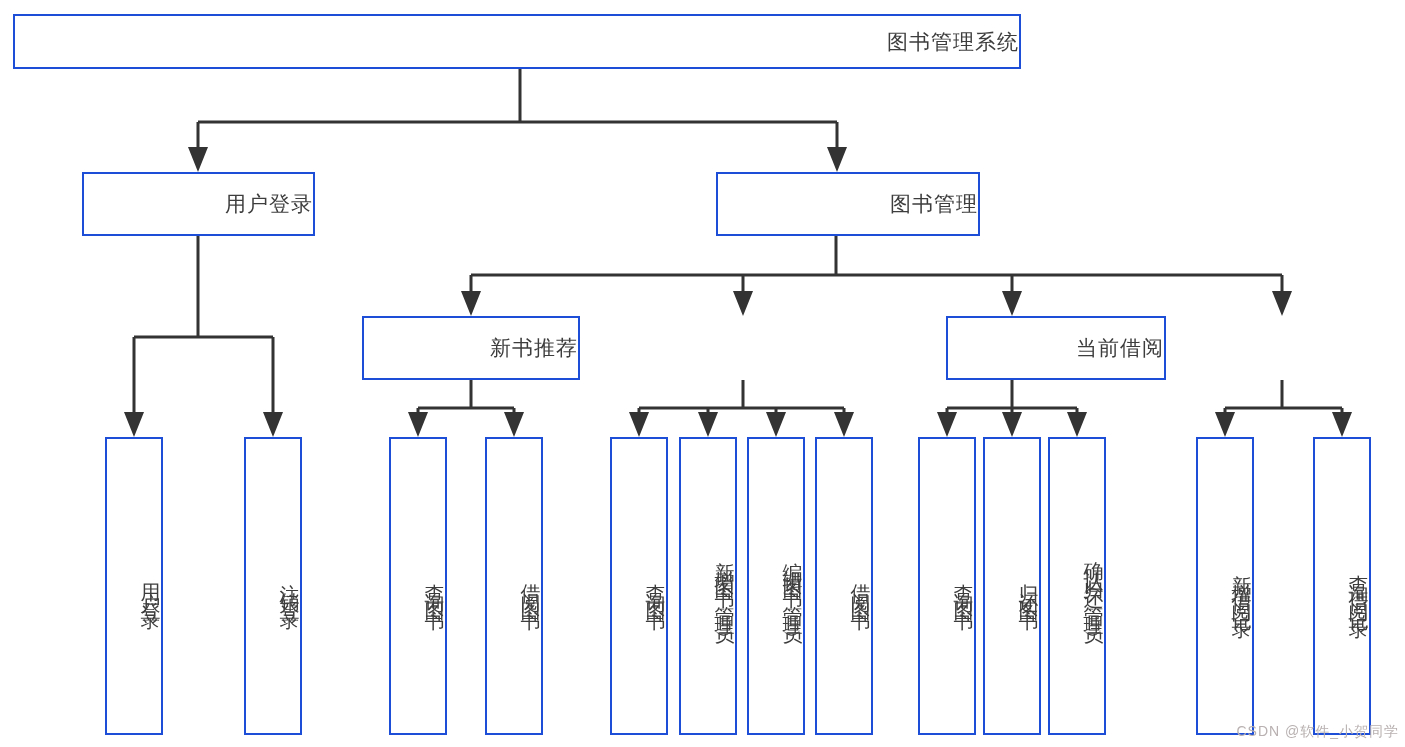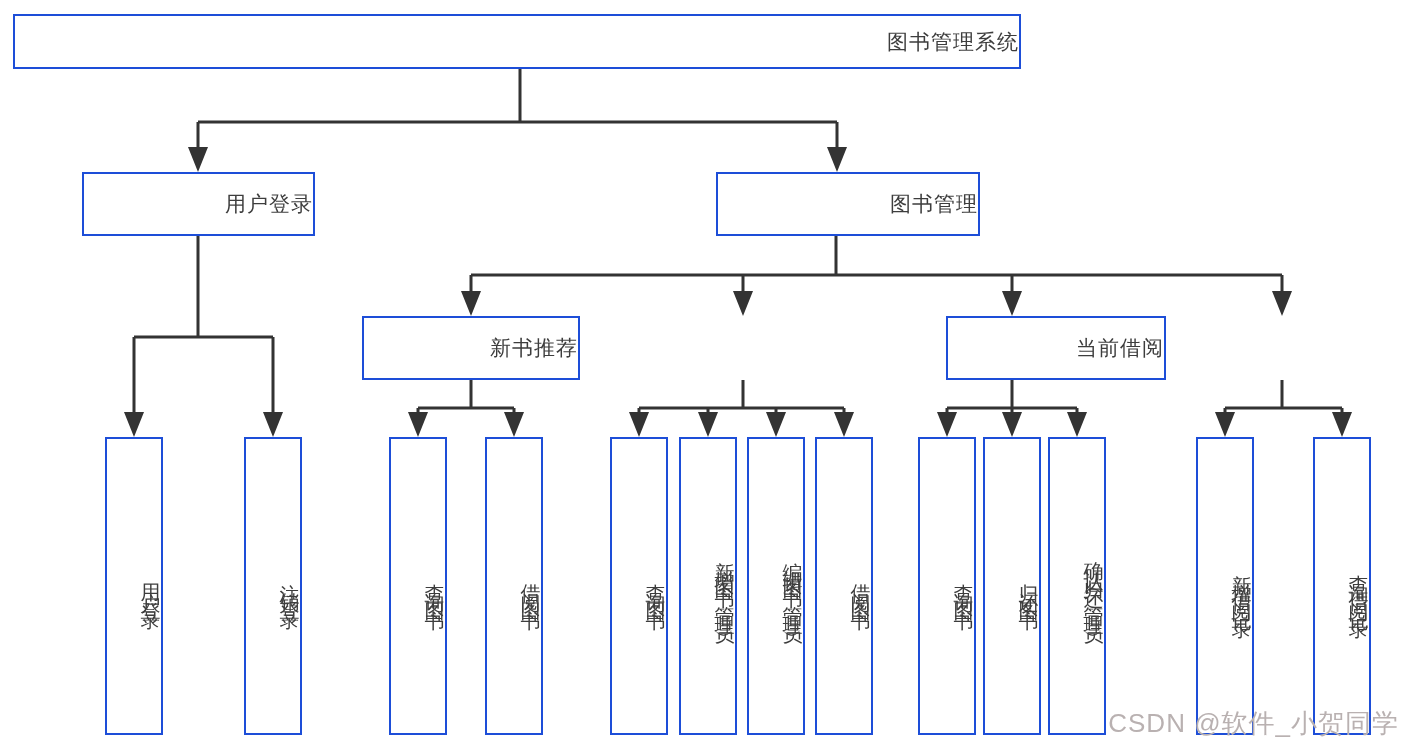--- a/index.html
+++ b/index.html
@@ -32,21 +32,21 @@
     text-orientation:mixed;
     letter-spacing:9px;
     line-height:1;
     white-space:nowrap;
   }
   .lvl3{top:316px;height:64px;}
   .lvl2{top:172px;height:64px;}
   .watermark{
     position:absolute;
     right:6px;bottom:6px;
-    font-size:26px;
+    font-size:14px;
     color:#b9b1b1;
     letter-spacing:1px;
   }
 </style>
 </head>
 <body>
 
 <div class="canvas">
 
   <svg class="wires" viewBox="0 0 1405 747" xmlns="http://www.w3.org/2000/svg">

